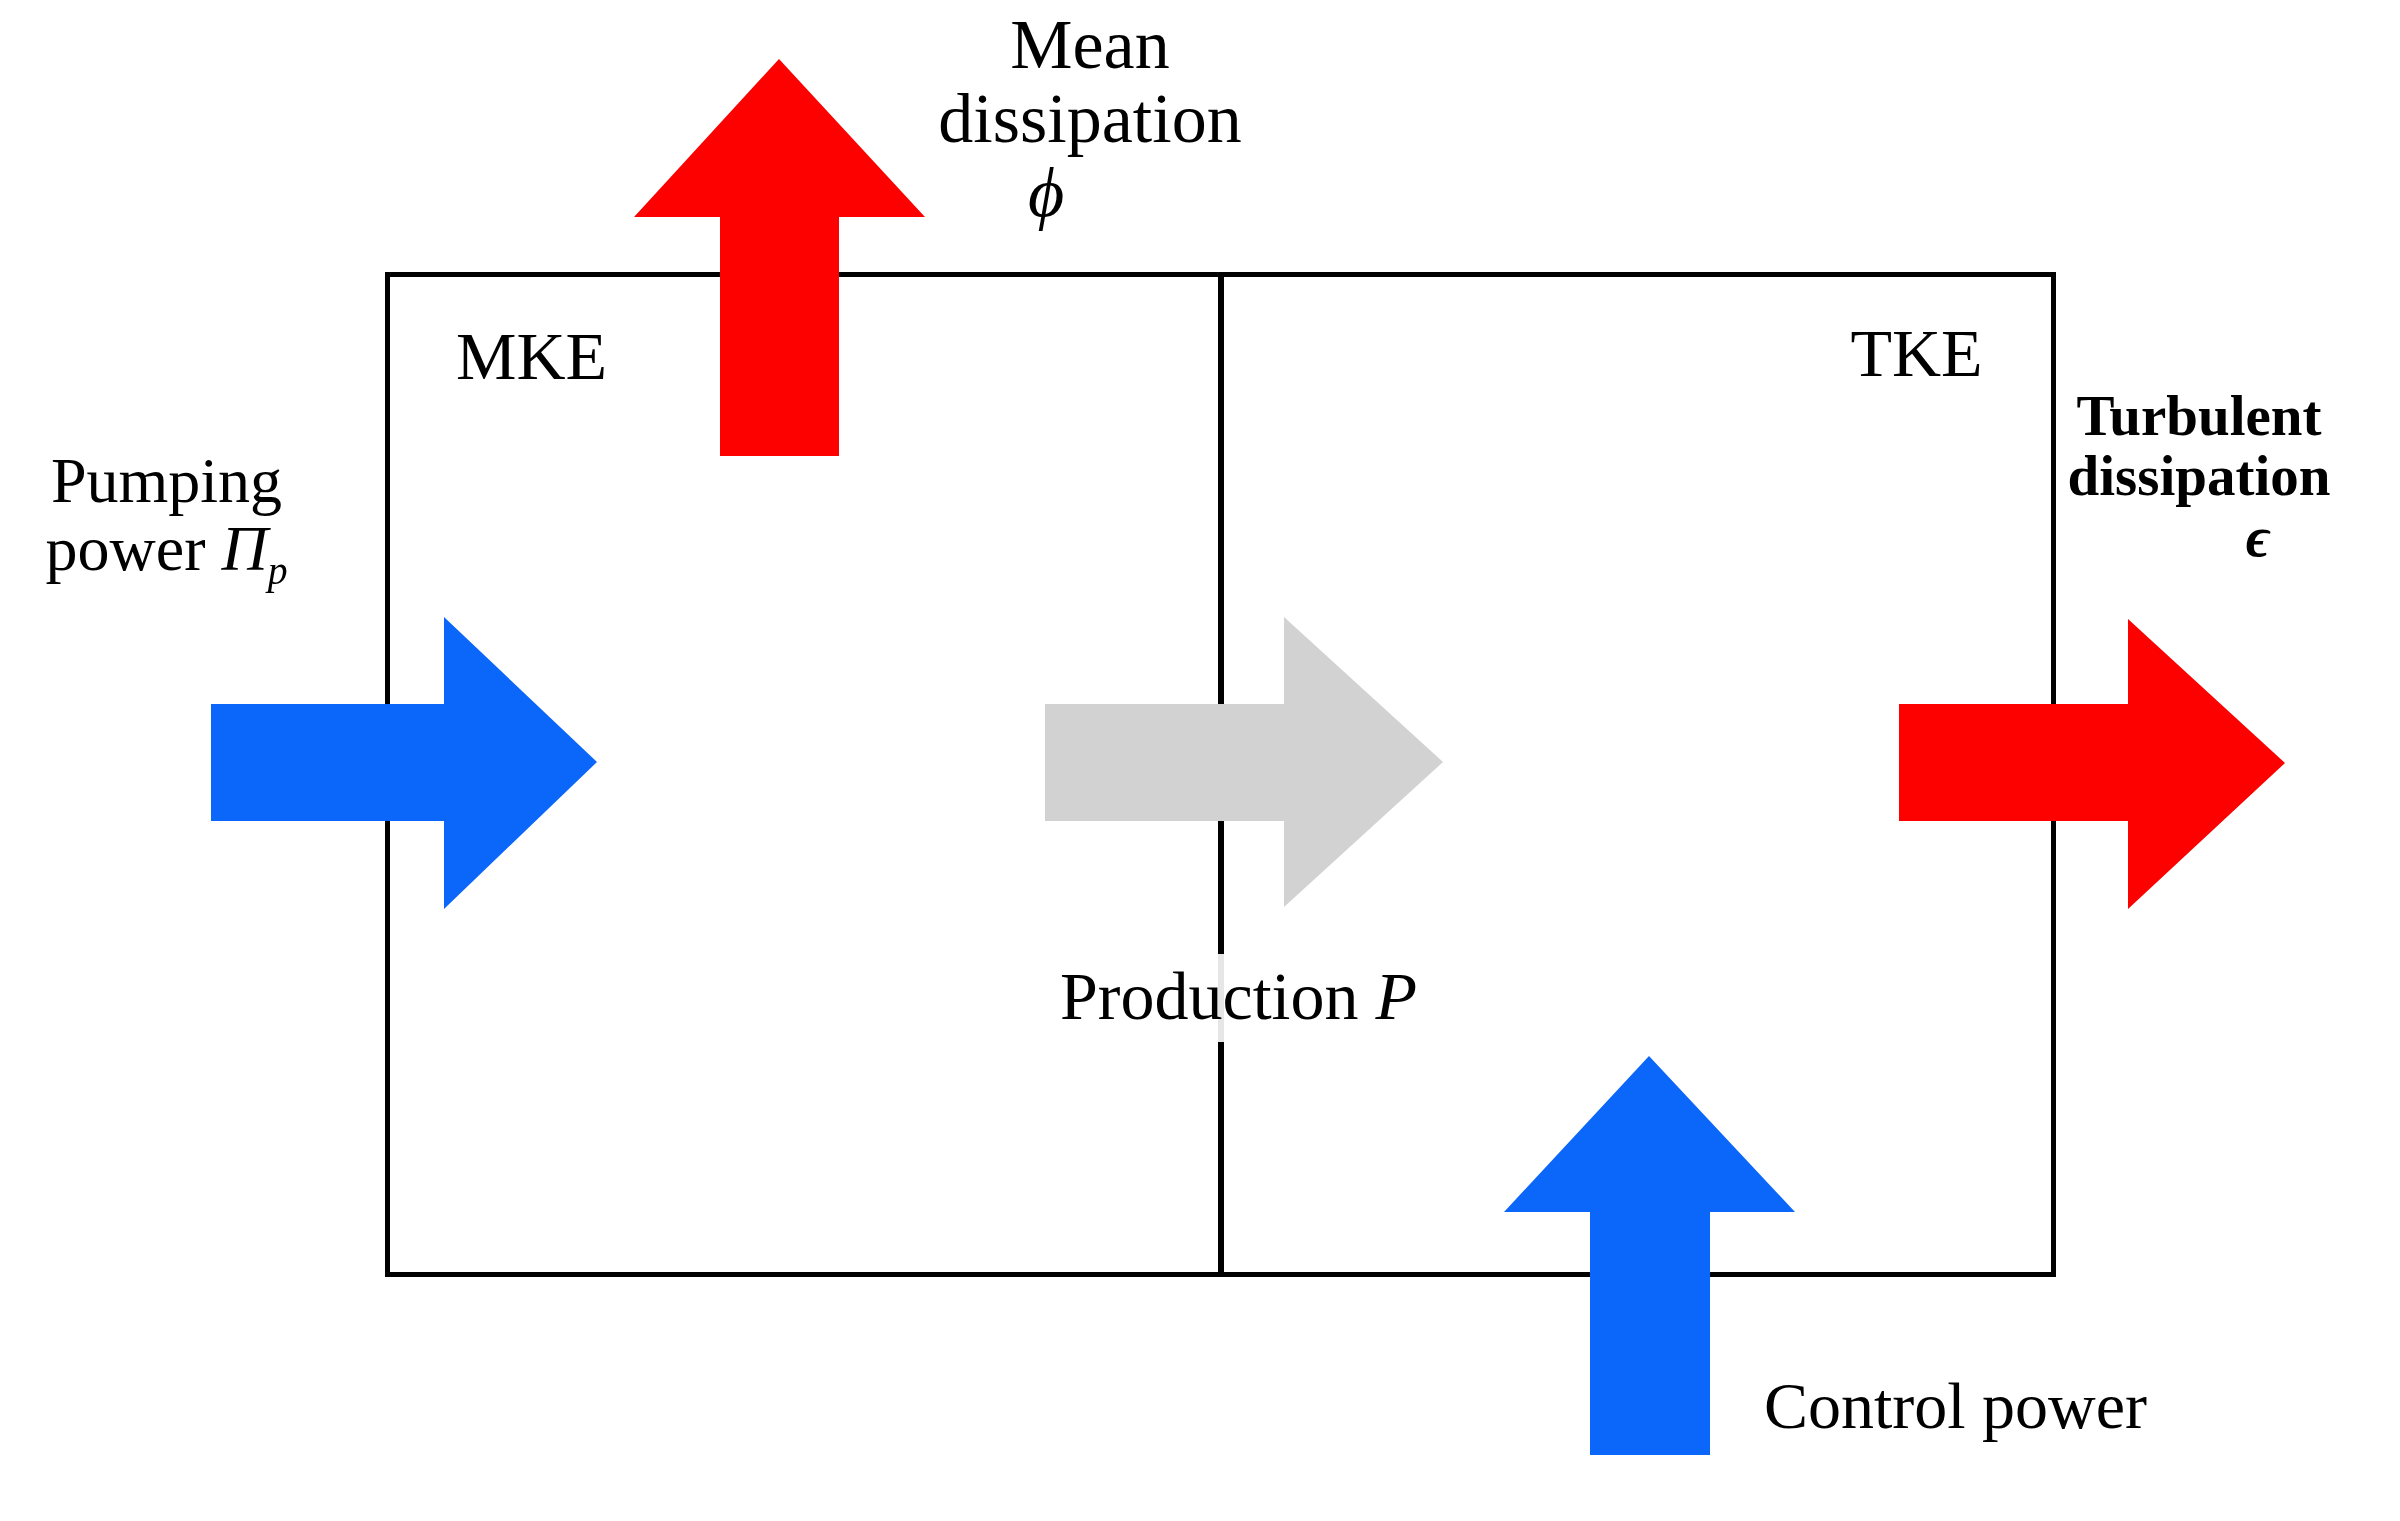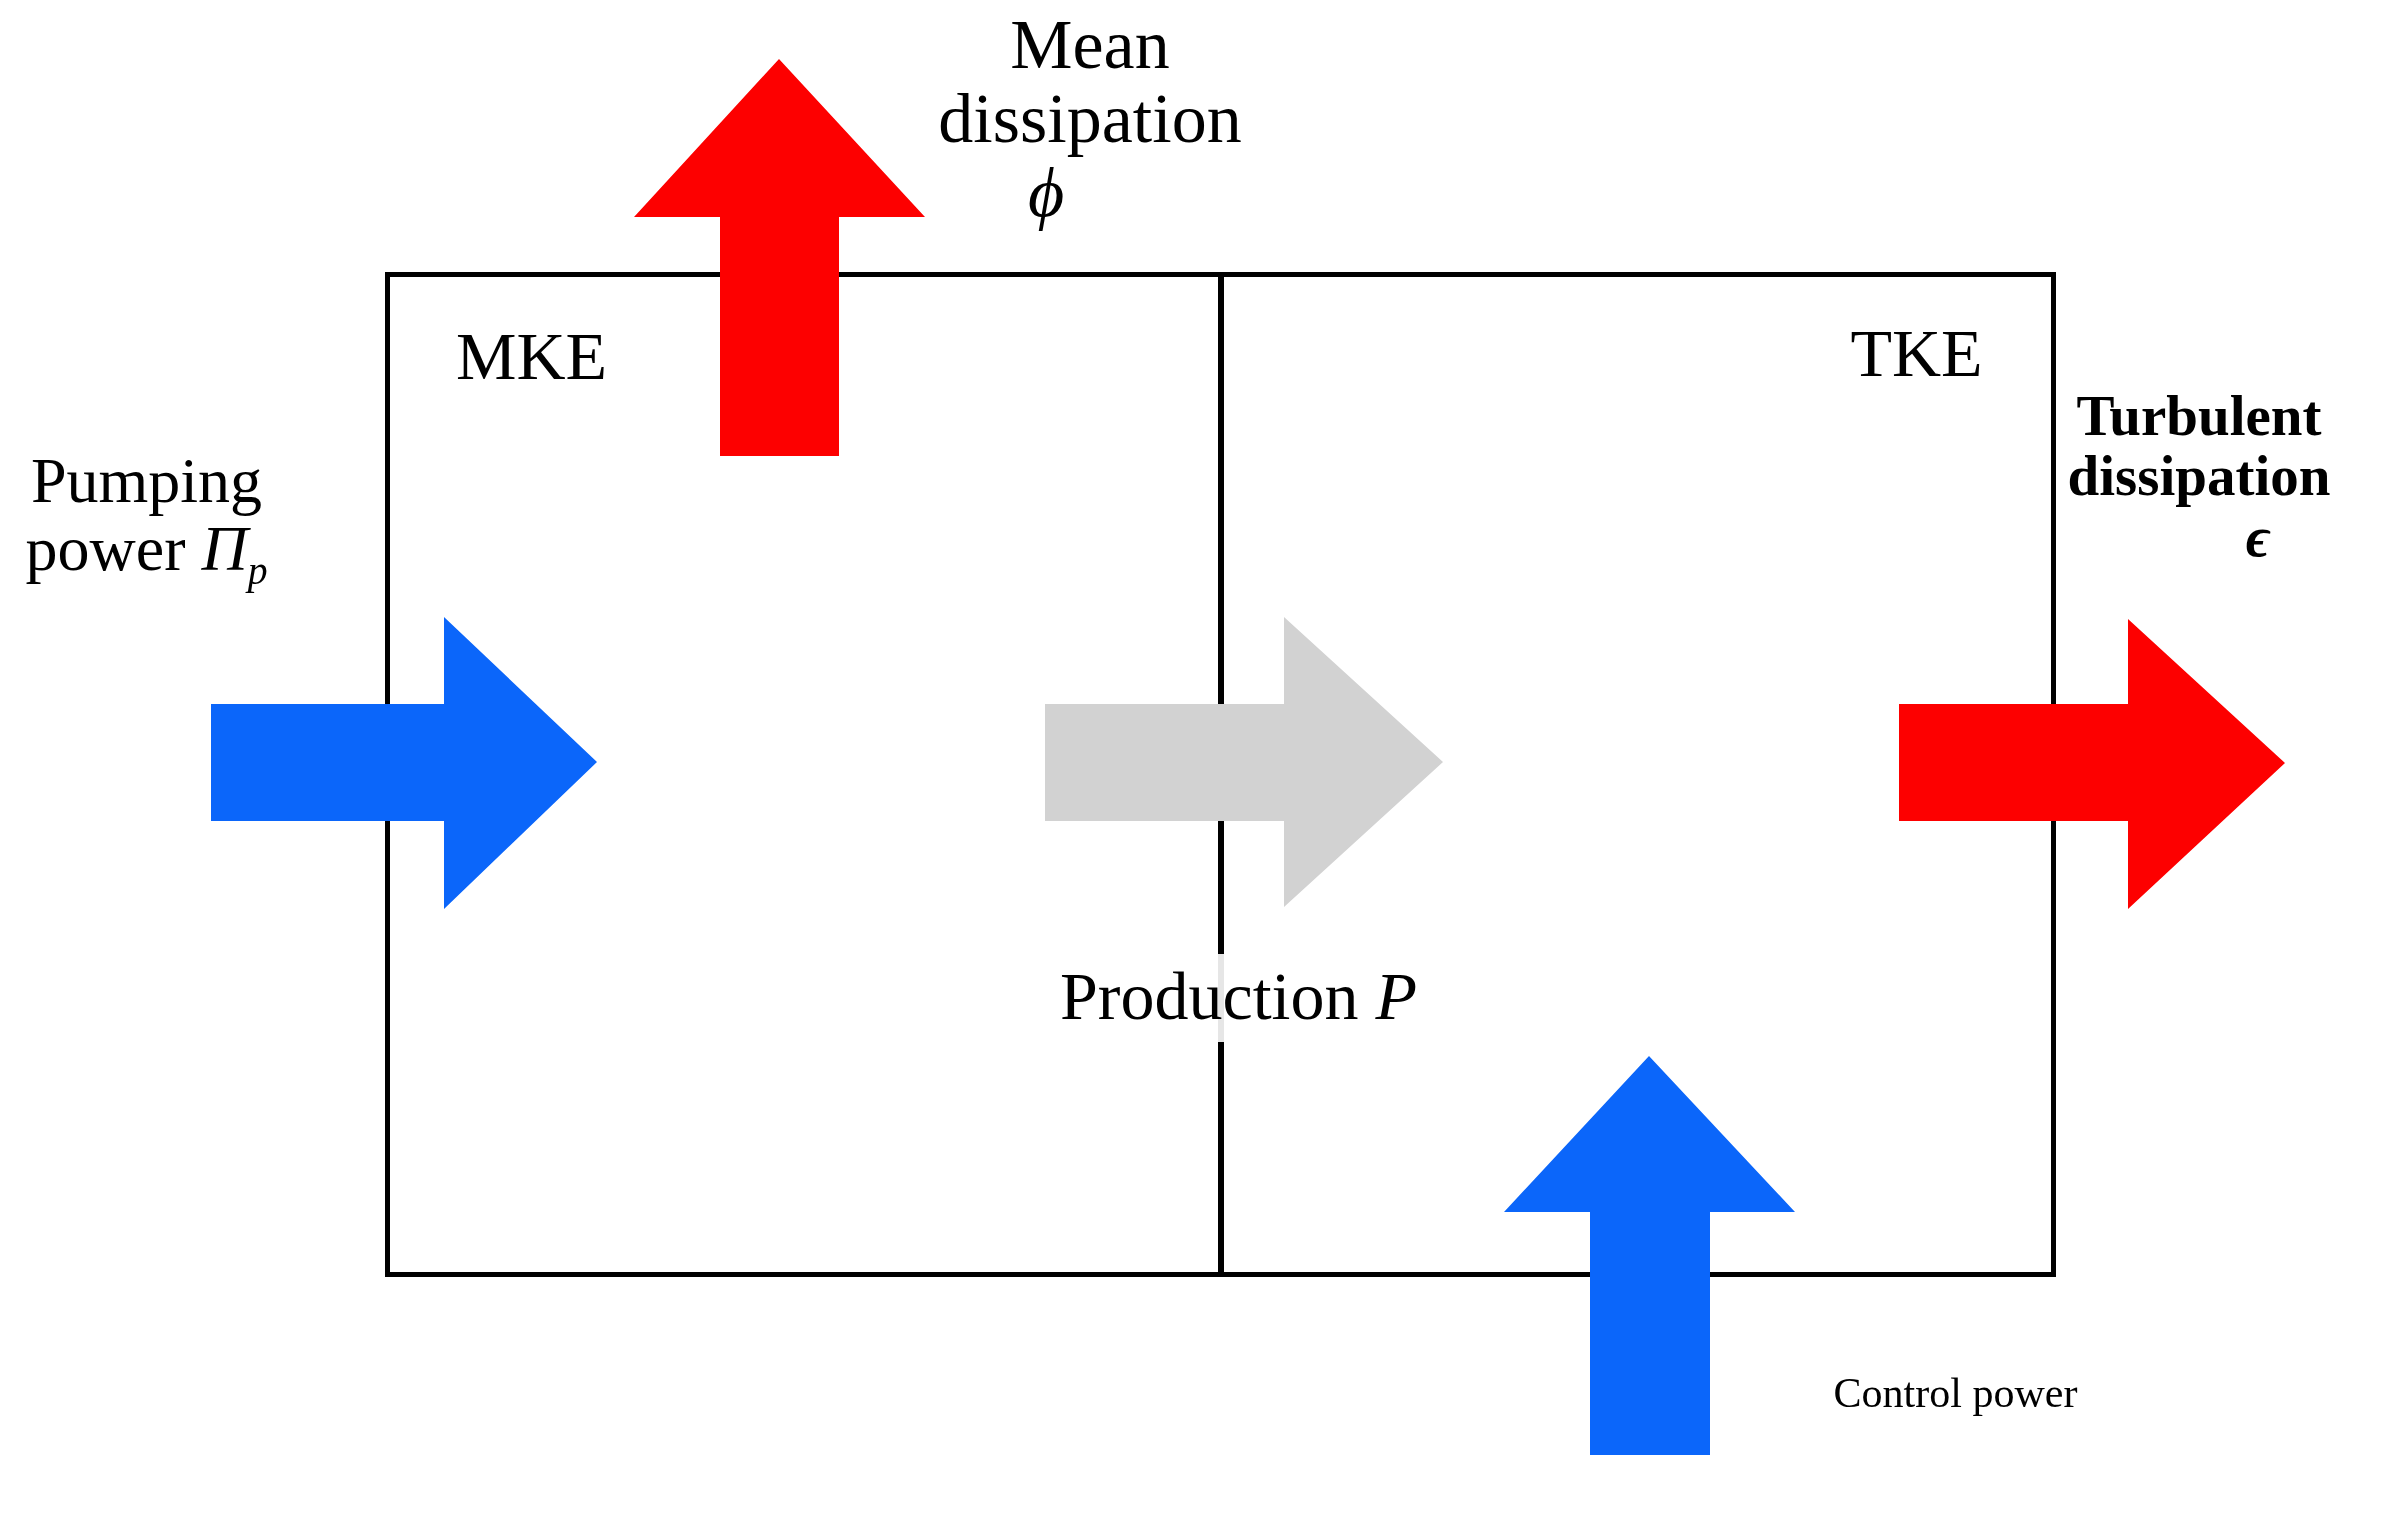--- a/index.html
+++ b/index.html
@@ -44,27 +44,27 @@
     left:1899px;top:619px;width:386px;height:290px;
     clip-path:polygon(0 85px,229px 85px,229px 0,386px 144px,229px 290px,229px 202px,0 202px);
   }
   .arrow-control{
     left:1504px;top:1056px;width:291px;height:399px;
     clip-path:polygon(145px 0,291px 156px,206px 156px,206px 399px,86px 399px,86px 156px,0 156px);
   }
   
   .flow-label{z-index:4;text-align:center;line-height:1.06;}
   .label-mean{left:846px;top:7.8px;width:488px;font-size:70px;}
-  .label-pumping{left:0px;top:447px;width:293px;font-size:64px;}
+  .label-pumping{left:0px;top:447px;width:293px;font-size:64px;padding-left:20px;}
   .label-turbulent{left:2038px;top:386px;width:322px;font-size:57px;font-weight:bold;}
   .label-production{
     left:1014px;top:926px;width:449px;font-size:68px;
     background:rgba(255,255,255,0.9);padding:5.9px 0 9.8px 0;margin-top:28px;
   }
-  .label-control{left:1746px;top:1371px;width:419px;font-size:42px;}
+  .label-control{left:1746px;top:1371px;width:419px;font-size:66px;}
   .sym{font-style:italic;}
   .sym-line{display:block;}
   .shift-left{display:inline-block;transform:translateX(-44px);}
   .shift-right{display:inline-block;transform:translateX(59px);}
   sub{font-size:0.62em;font-style:italic;line-height:0;}
 </style>
 </head>
 <body>
 
 <div class="canvas">

